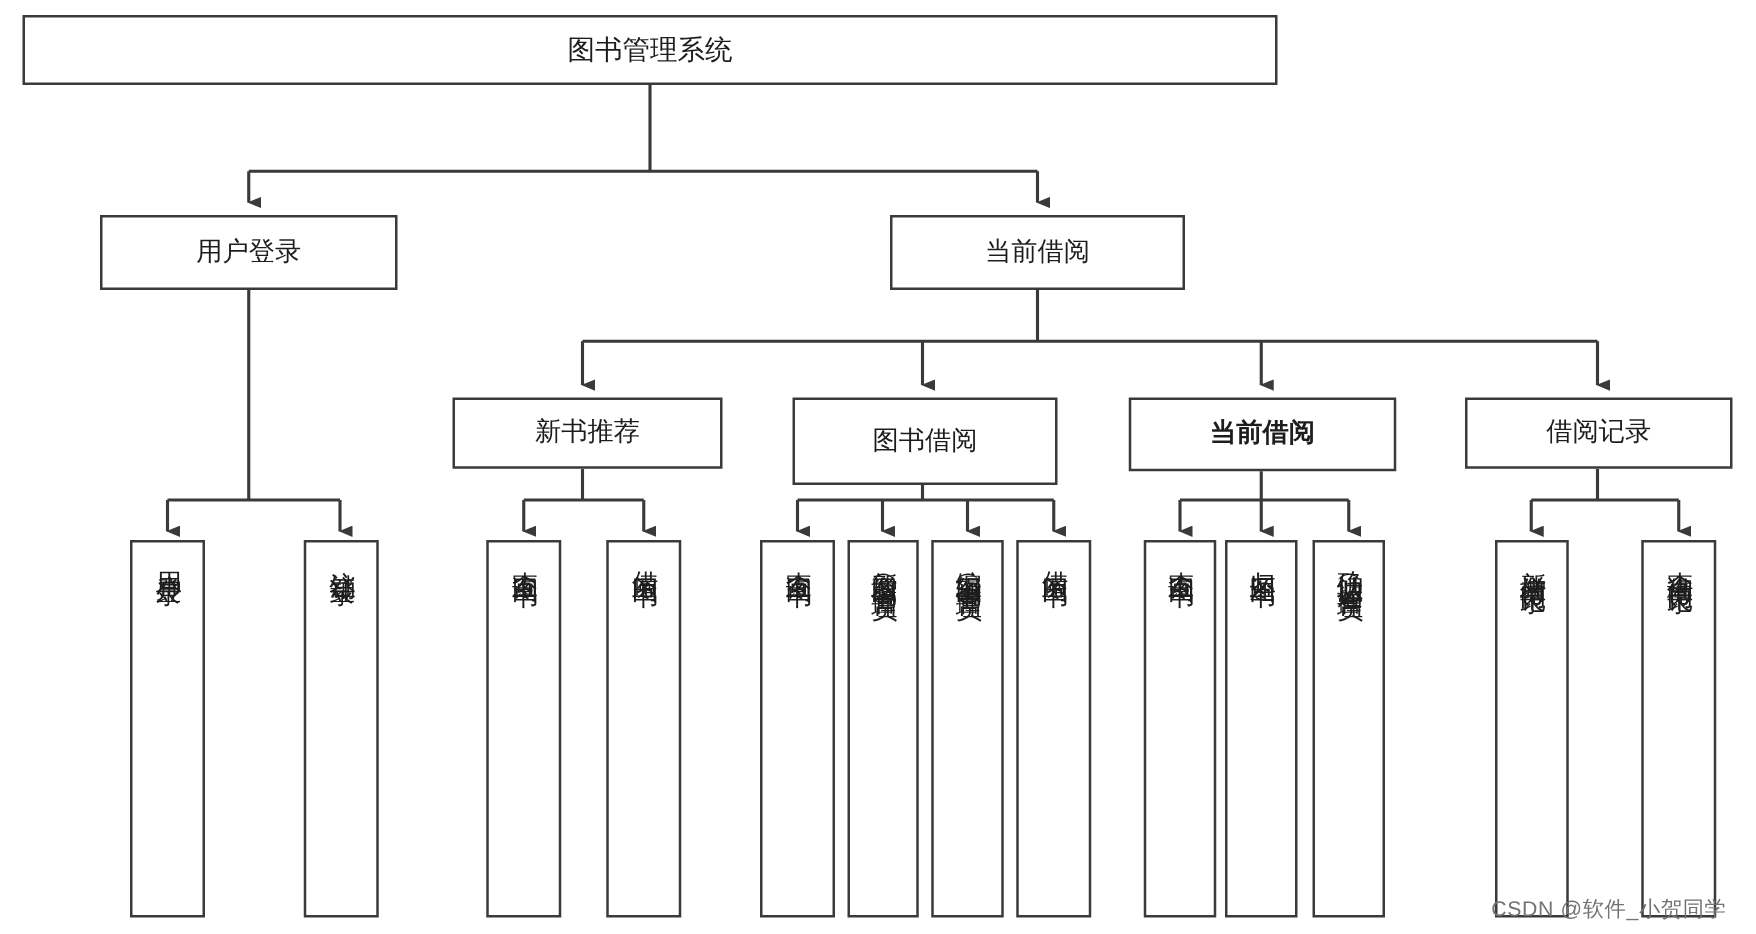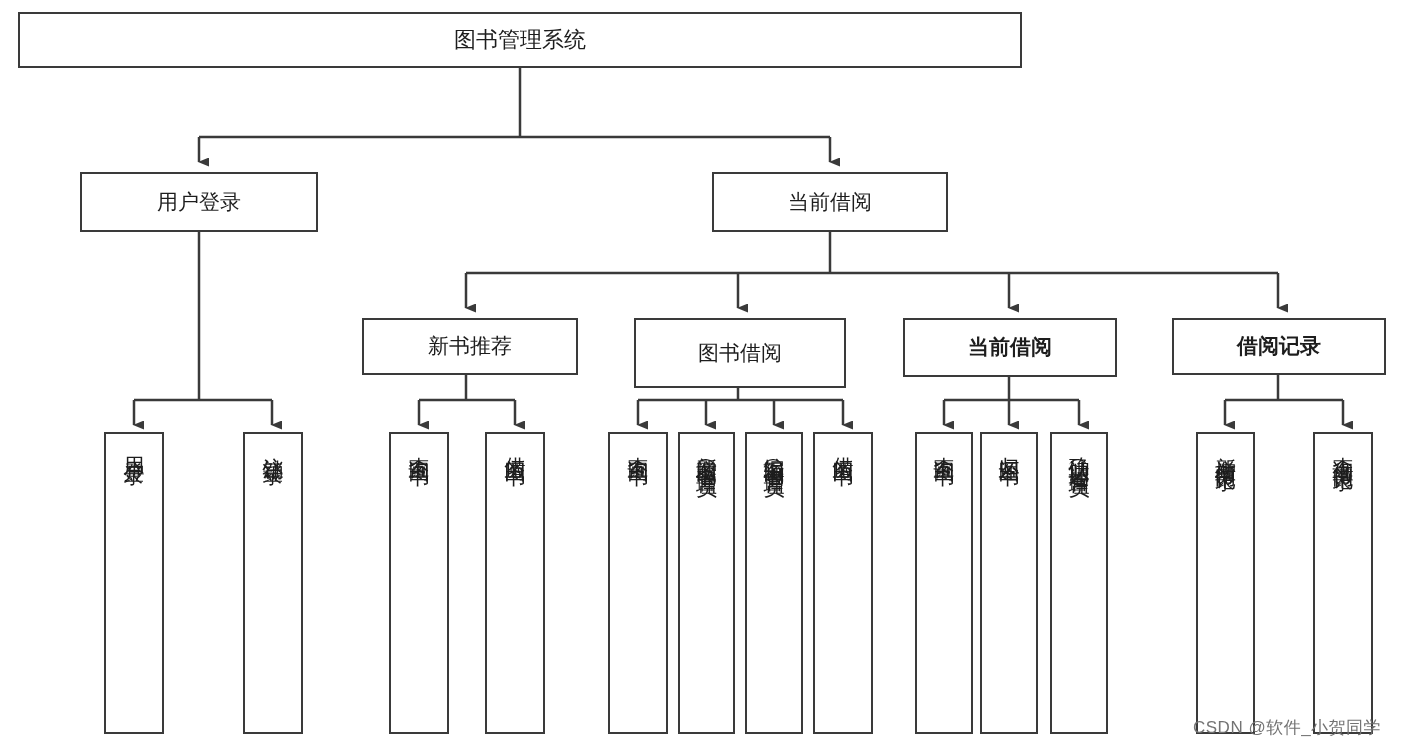--- a/index.html
+++ b/index.html
@@ -138,21 +138,21 @@
 
   <div class="node horiz" style="left:362px; top:318px; width:216px; height:57px;">
     <span class="label">新书推荐</span>
   </div>
   <div class="node horiz" style="left:634px; top:318px; width:212px; height:70px;">
     <span class="label">图书借阅</span>
   </div>
   <div class="node horiz" style="left:903px; top:318px; width:214px; height:59px;font-weight:bold;">
     <span class="label">当前借阅</span>
   </div>
-  <div class="node horiz" style="left:1172px; top:318px; width:214px; height:57px;font-weight:bold;">
+  <div class="node horiz" style="left:1172px; top:318px; width:214px; height:57px;">
     <span class="label">借阅记录</span>
   </div>
 
   <div class="node vert" style="left:104px; top:432px; width:60px; height:302px;">
     <span class="label">用户登录</span>
   </div>
   <div class="node vert" style="left:243px; top:432px; width:60px; height:302px;">
     <span class="label">注销登录</span>
   </div>
 

